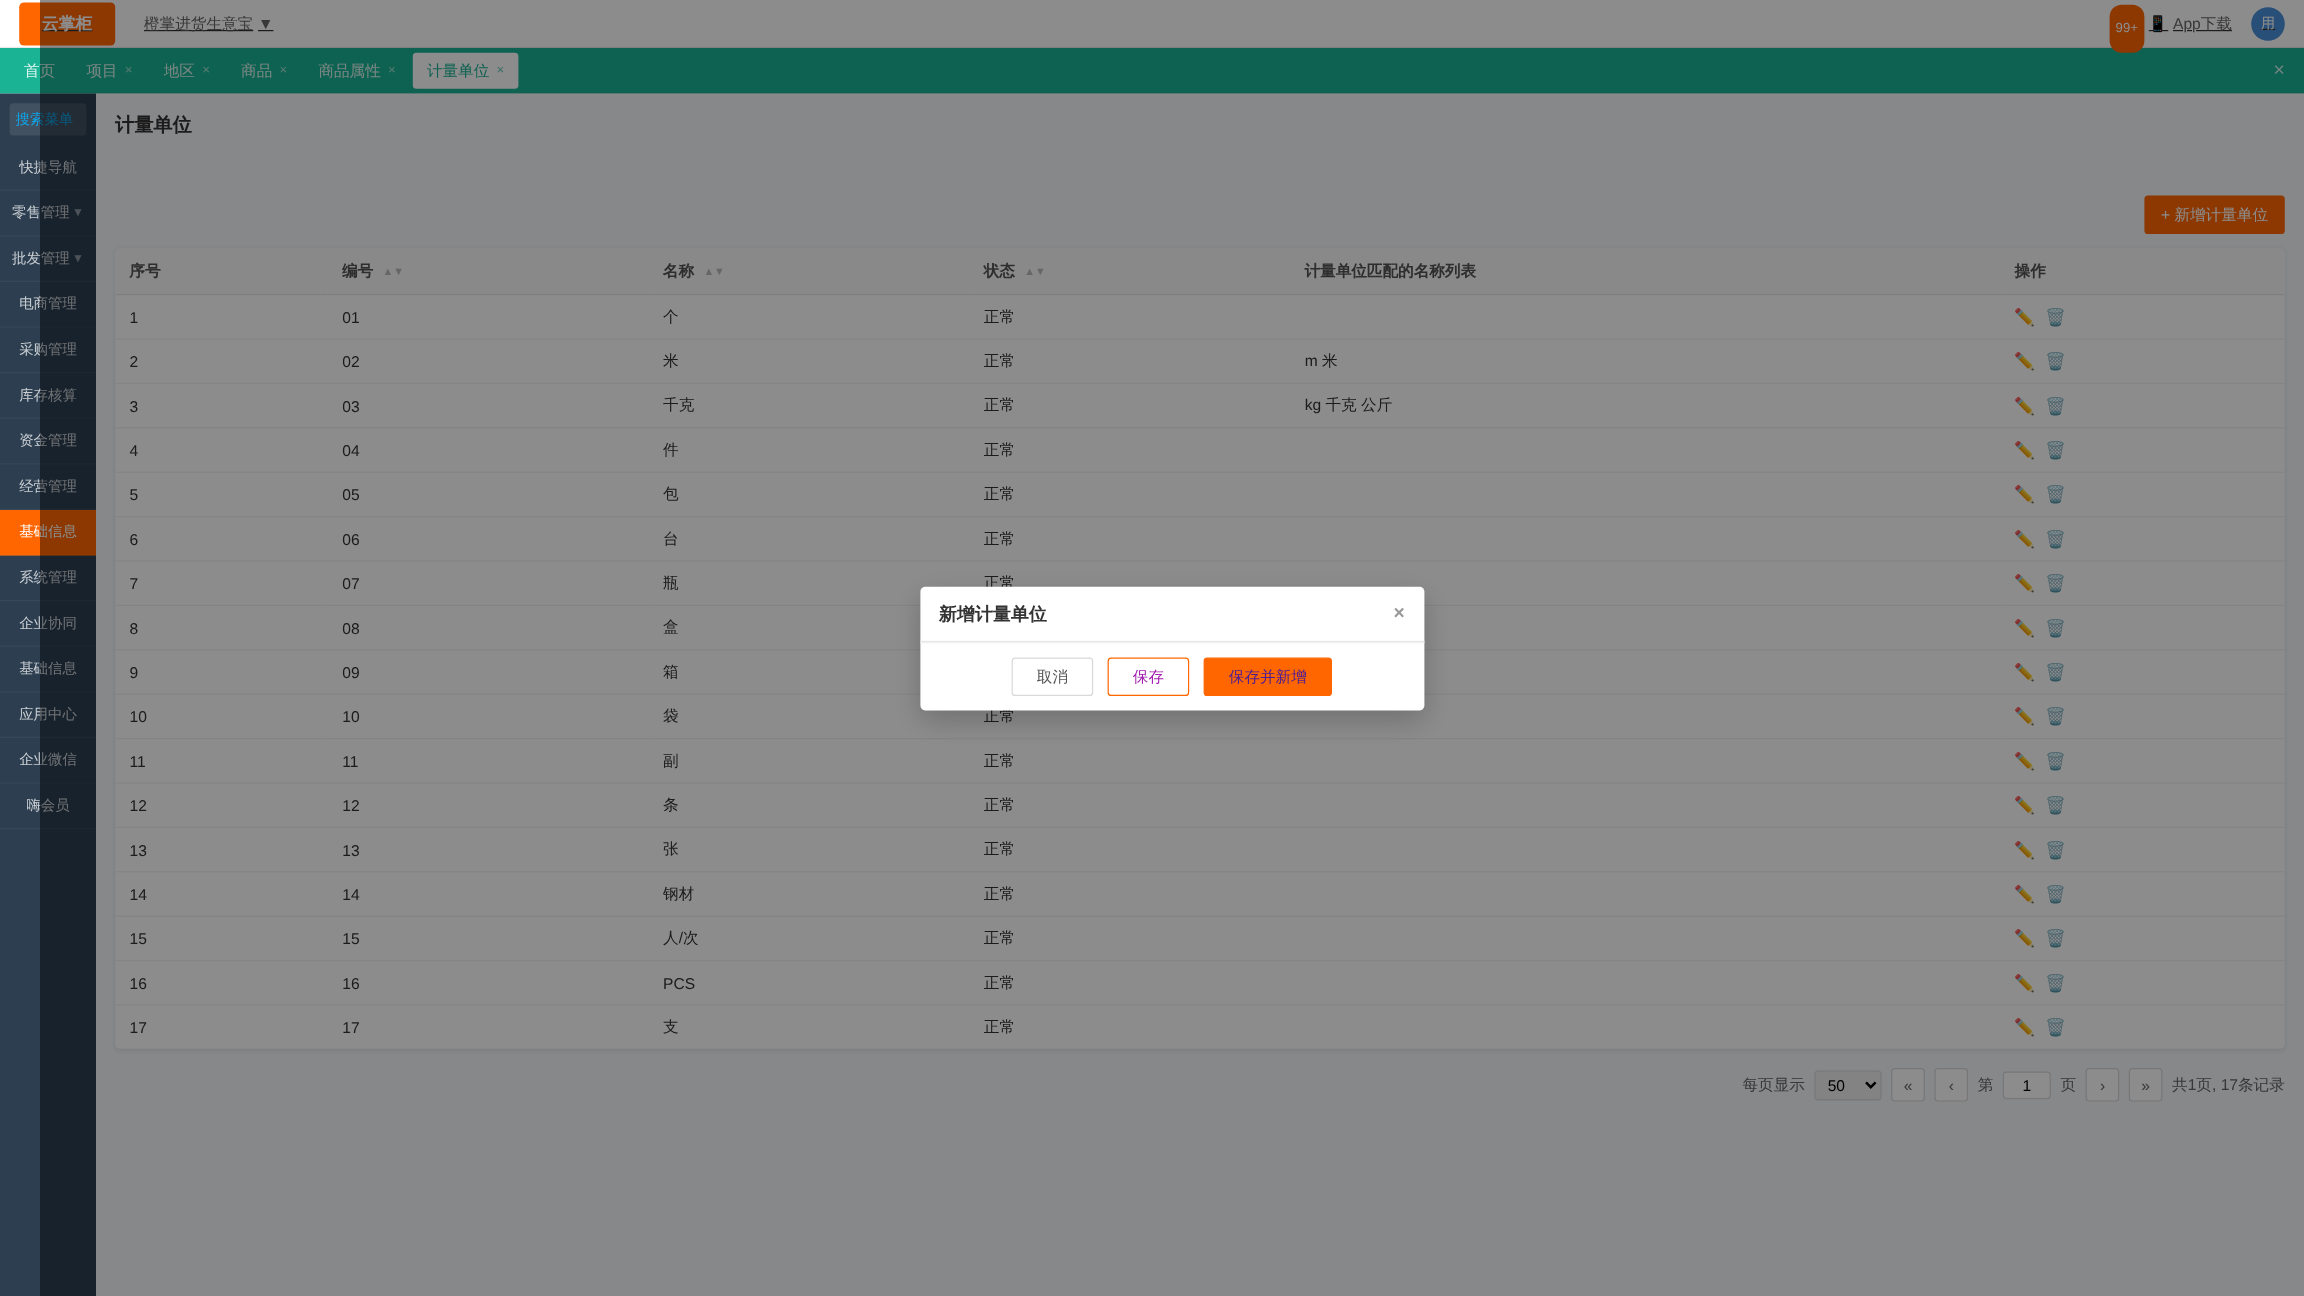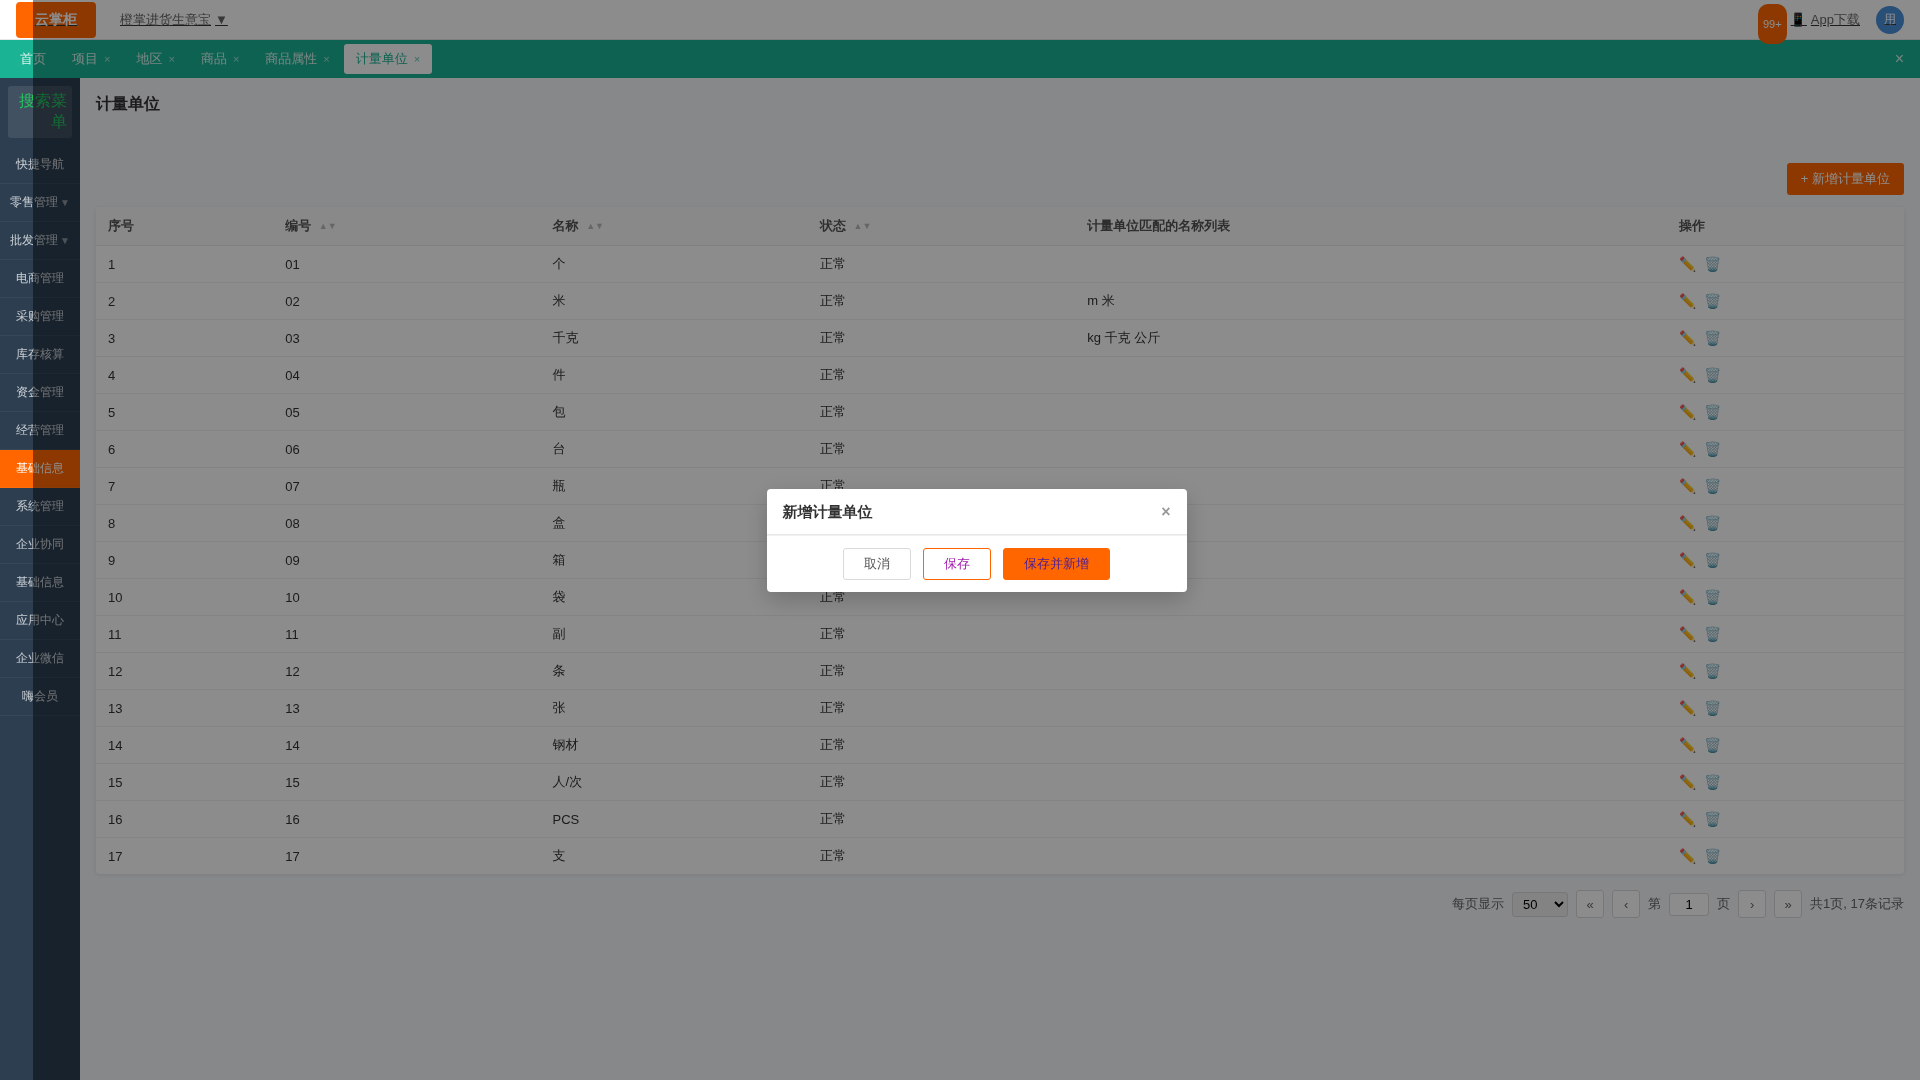--- a/index.html
+++ b/index.html
@@ -126,25 +126,25 @@
       overflow: hidden;
     }
     .sidebar-search {
       padding: 8px;
     }
     .sidebar-search-btn {
       width: 100%;
       background: rgba(255,255,255,0.1);
       border: none;
       border-radius: 3px;
-      color: #22c55e;
-      font-size: 16px;
+      color: #0ea5e9;
+      font-size: 12px;
       padding: 5px;
       cursor: pointer;
-      text-align: right;
+      text-align: left;
     }
     .sidebar-item {
       padding: 10px 4px;
       text-align: center;
       color: rgba(255,255,255,0.75);
       cursor: pointer;
       font-size: 12px;
       border-bottom: 1px solid rgba(255,255,255,0.05);
     }
     .sidebar-item.active {

